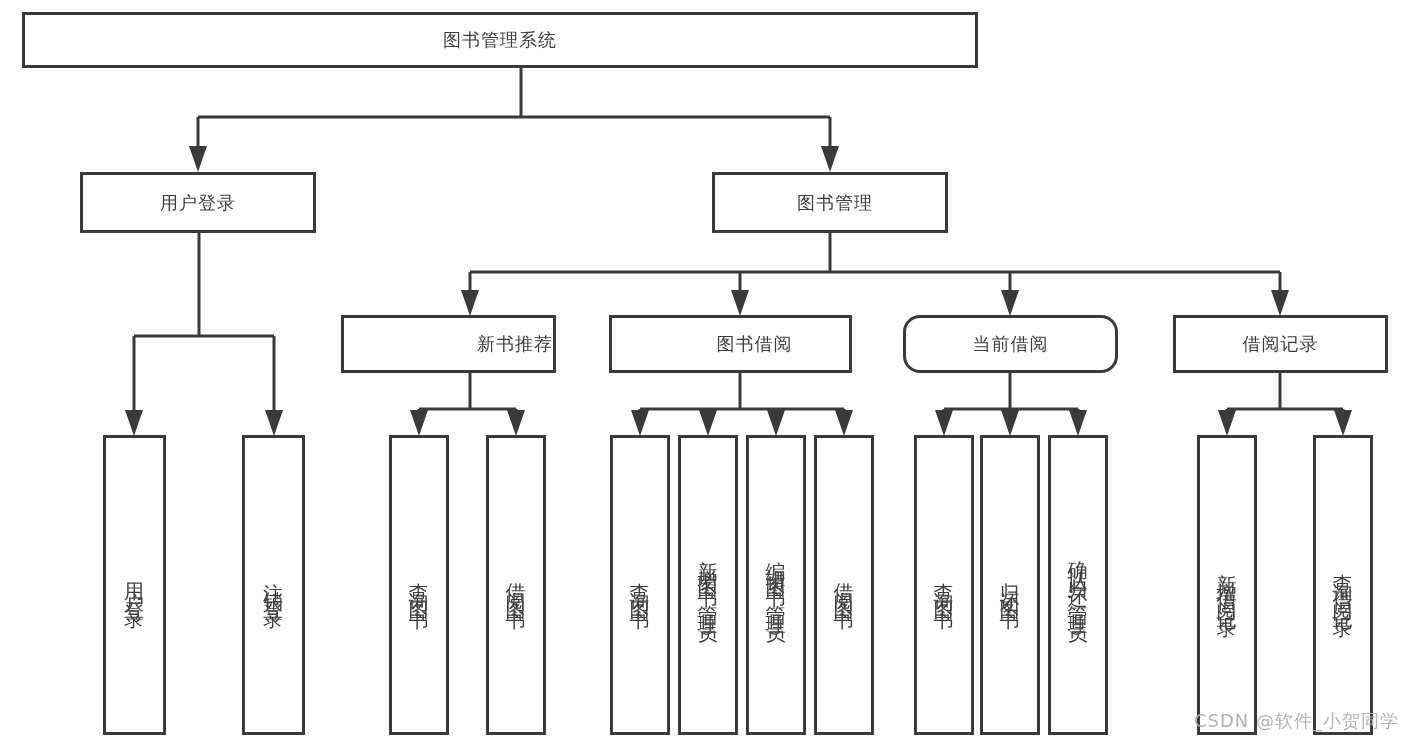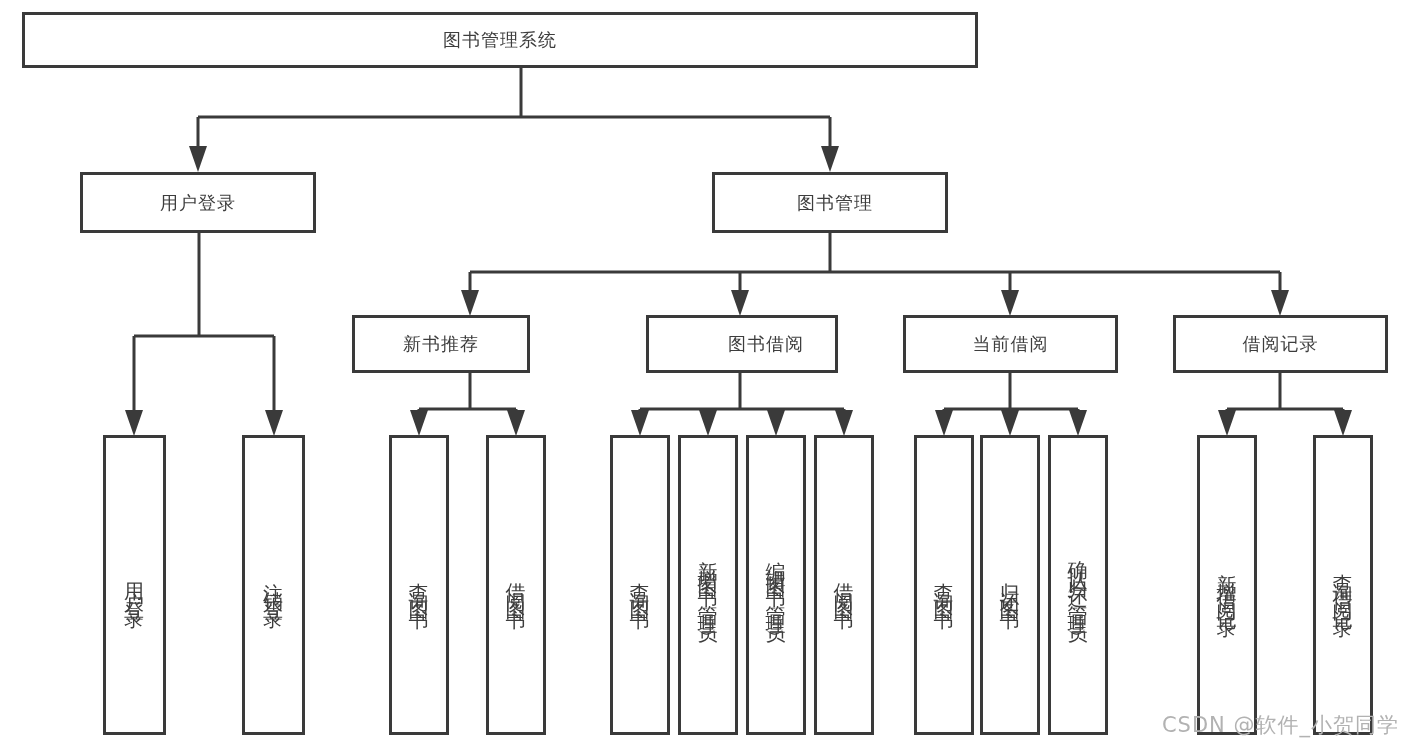--- a/index.html
+++ b/index.html
@@ -37,22 +37,22 @@
     writing-mode:vertical-rl;
     text-orientation:mixed;
     font-size:20px;
     letter-spacing:9px;
     line-height:1;
     white-space:nowrap;
     color:var(--text);
   }
   #watermark{
     position:absolute;
-    right:6px;bottom:8px;
-    font-size:21px;
+    right:6px;bottom:14px;
+    font-size:18px;
     color:#b2b2b2;
     z-index:3;
     letter-spacing:1px;
     white-space:nowrap;
   }
 </style>
 </head>
 <body>
 
 <div id="stage">
@@ -108,27 +108,27 @@
     <span>图书管理系统</span>
   </div>
 
   <div class="hbox" style="left:80px;top:172px;width:236px;height:61px;">
     <span>用户登录</span>
   </div>
   <div class="hbox" style="left:712px;top:172px;width:236px;height:61px;padding-left:10px;">
     <span>图书管理</span>
   </div>
 
-  <div class="hbox" style="left:352px;top:315px;width:178px;height:58px;">
+  <div class="hbox" style="left:341px;top:315px;width:215px;height:58px;justify-content:flex-end;">
     <span>新书推荐</span>
   </div>
-  <div class="hbox" style="left:646px;top:315px;width:192px;height:58px;padding-left:48px;">
+  <div class="hbox" style="left:609px;top:315px;width:243px;height:58px;padding-left:48px;">
     <span>图书借阅</span>
   </div>
-  <div class="hbox" style="left:903px;top:315px;width:215px;height:58px;">
+  <div class="hbox" style="left:903px;top:315px;width:215px;height:58px;border-radius:17px;">
     <span>当前借阅</span>
   </div>
   <div class="hbox" style="left:1173px;top:315px;width:215px;height:58px;font-family:Liberation Mono, monospace;">
     <span>借阅记录</span>
   </div>
 
   <div class="vbox" style="left:103px;top:435px;width:63px;height:300px;">
     <span class="vtext">用户登录</span>
   </div>
   <div class="vbox" style="left:242px;top:435px;width:63px;height:300px;">

